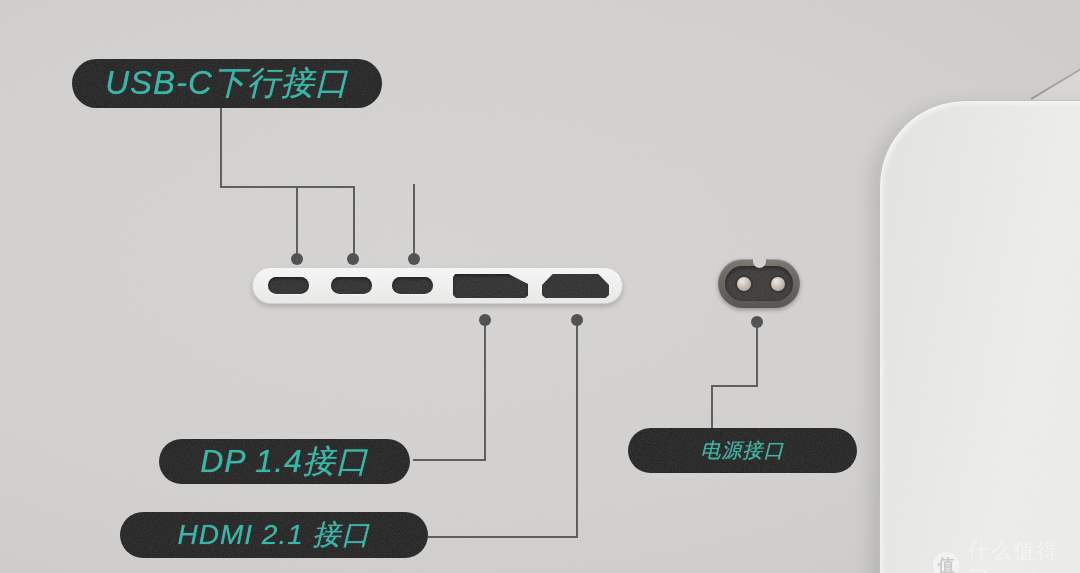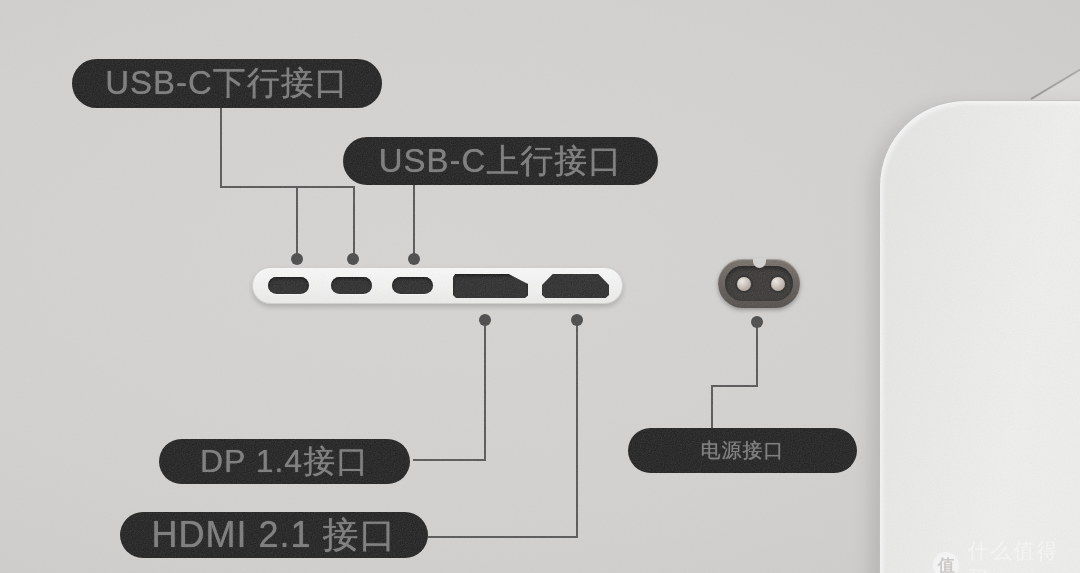--- a/index.html
+++ b/index.html
@@ -75,29 +75,30 @@
   }
   .pin{
     position:absolute;top:18px;width:14px;height:14px;border-radius:50%;
     background:radial-gradient(circle at 35% 30%,#f5efe9,#b3a89f 70%,#8d837b);
     box-shadow:0 0 0 2px #1f1d1b;
   }
   .pin-left{left:19px;} .pin-right{left:53px;}
 
   
   .pill{
-    position:absolute;background:#0f0f0f;color:#737373;
+    position:absolute;background:#0f0f0f;color:#14b8a6;
     border-radius:999px;display:flex;align-items:center;justify-content:center;
     font-size:33px;letter-spacing:1px;white-space:nowrap;z-index:4;
     text-shadow:0 0 1px rgba(255,255,255,.4);
+    font-style:italic;
   }
   .pill-usbc-down{left:72px;top:59px;width:310px;height:49px;}
   .pill-usbc-up{left:343px;top:137px;width:315px;height:48px;}
   .pill-dp{left:159px;top:439px;width:251px;height:45px;font-size:32px;}
-  .pill-hdmi{left:120px;top:512px;width:308px;height:46px;font-size:36px;}
+  .pill-hdmi{left:120px;top:512px;width:308px;height:46px;font-size:28px;}
   .pill-power{left:628px;top:428px;width:229px;height:45px;font-size:20px;}
 
   
   .ln{position:absolute;background:#4b4b4b;z-index:3;}
   .dot{position:absolute;width:12px;height:12px;border-radius:50%;background:#3c3c3c;z-index:4;}
 
   .ln-d1{left:220px;top:107px;width:2px;height:81px;}
   .ln-d2{left:220px;top:186px;width:135px;height:2px;}
   .ln-d3{left:296px;top:186px;width:2px;height:70px;}
   .ln-d4{left:353px;top:186px;width:2px;height:70px;}
@@ -163,21 +164,20 @@
   <div class="ln ln-p3"></div>
 
   <div class="dot dot-1"></div>
   <div class="dot dot-2"></div>
   <div class="dot dot-3"></div>
   <div class="dot dot-4"></div>
   <div class="dot dot-5"></div>
   <div class="dot dot-6"></div>
 
   <div class="pill pill-usbc-down">USB-C下行接口</div>
-  <div class="pill pill-usbc-up">USB-C上行接口</div>
   <div class="pill pill-dp">DP 1.4接口</div>
   <div class="pill pill-hdmi">HDMI 2.1 接口</div>
   <div class="pill pill-power">电源接口</div>
 
   <div class="watermark">
     <div class="wm-circle">值</div>
     <div class="wm-text">什么值得买</div>
   </div>
 
   <svg class="grain" width="1080" height="573">

